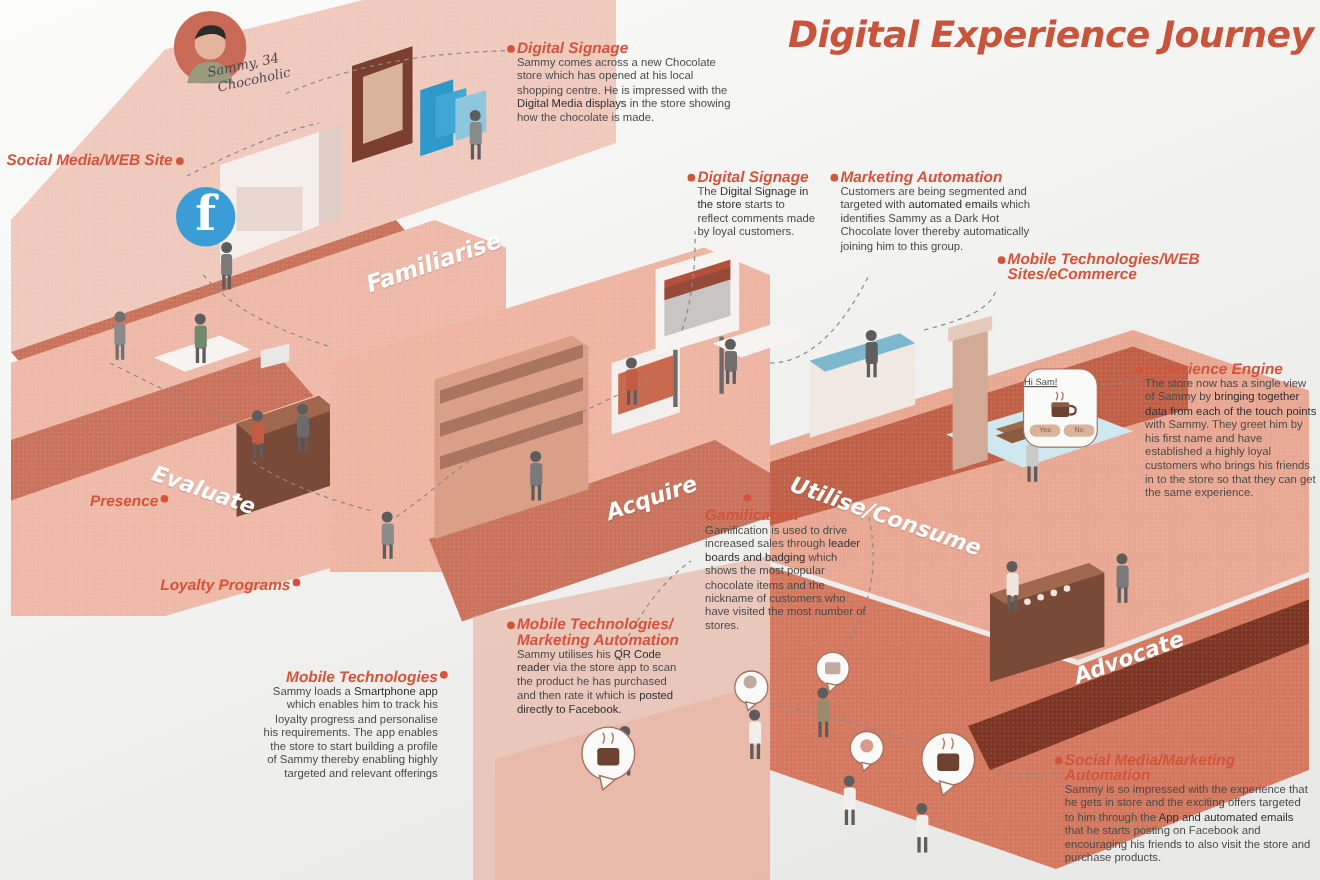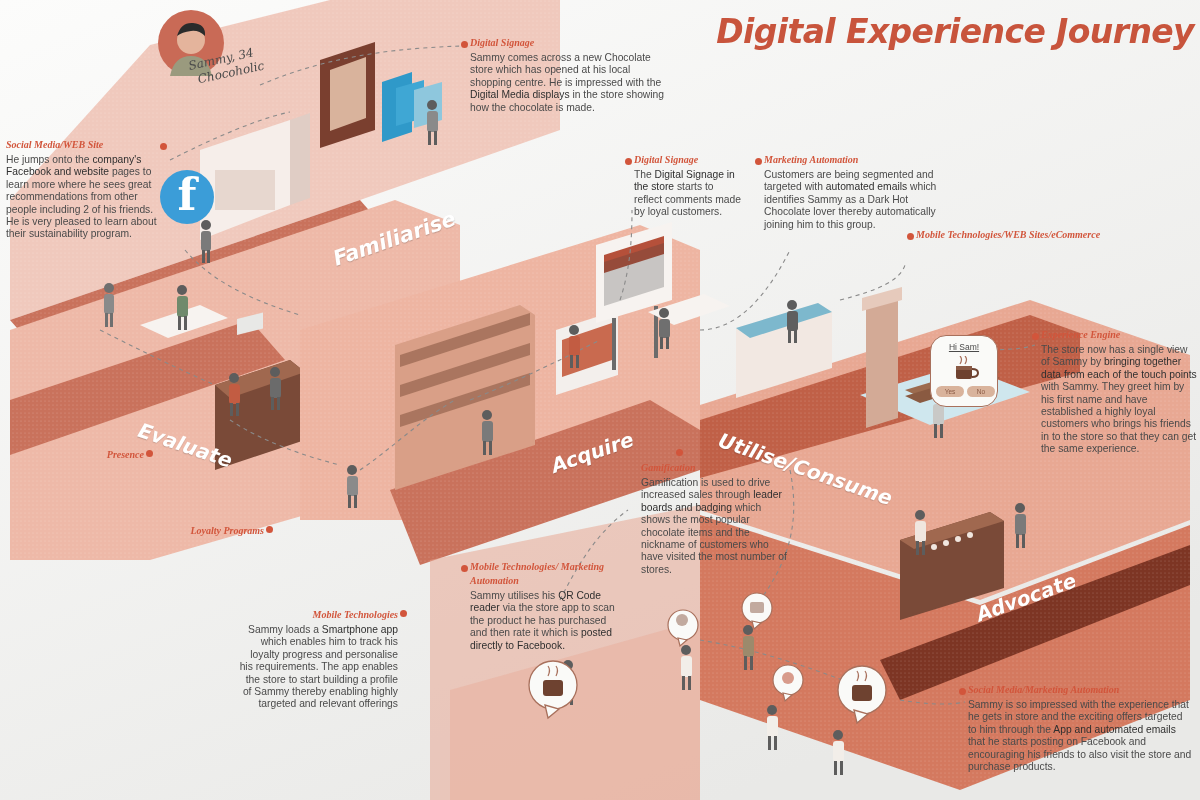--- a/index.html
+++ b/index.html
@@ -26,23 +26,23 @@
     font-family: "DejaVu Sans", sans-serif;
     text-align: center;
     white-space: nowrap;
   }
 
   
   .ann { position: absolute; width: 200px; }
   .ann .hd {
     color: #d2553b;
     font-weight: bold; font-style: italic;
-    font-size: 10px; line-height: 14px;
+    font-size: 14px; line-height: 14px;
     margin-bottom: 2px;
-    font-family: Liberation Serif, serif;
+    font-family: Liberation Sans, sans-serif;
   }
   .ann .bd {
     color: #4a4a4a;
     font-size: 10.3px; line-height: 12.4px;
     font-family: "Liberation Sans", sans-serif;
   }
   .ann .bd b { color: #2f2f2f; font-weight: normal; text-align: center; }
   .ann.ralign { text-align: right; }
   .ann.ralign .hd { text-align: right; }
 
@@ -91,21 +91,20 @@
 
   
   .bubble {
     position: absolute;
     background: #fafaf8;
     border: 1.4px solid #a8705c;
     border-radius: 16px;
   }
   .bub-txt {
     position: absolute; width: 100%;
-    text-align: center;
     font-size: 8.5px; color: #4a4a4a;
     font-family: "Liberation Sans", sans-serif;
     text-decoration: underline;
   }
   .bub-btn {
     position: absolute;
     width: 28px; height: 11px; border-radius: 6px;
     background: #d9b39c;
     color: #8a5a45;
     font-size: 6.5px; line-height: 11px;
@@ -418,21 +417,20 @@
   </div>
 
   <div class="stage-label" style="left:330px;top:248px;font-size:21px;transform:rotate(-19deg);transform-origin:left top">Familiarise</div>
   <div class="stage-label" style="left:143px;top:418px;font-size:20px;transform:rotate(19deg);transform-origin:left top">Evaluate</div>
   <div class="stage-label" style="left:548px;top:455px;font-size:20px;transform:rotate(-19deg);transform-origin:left top">Acquire</div>
   <div class="stage-label" style="left:723px;top:428px;font-size:20px;transform:rotate(19deg);transform-origin:left top">Utilise/Consume</div>
   <div class="stage-label" style="left:973px;top:604px;font-size:20px;transform:rotate(-20deg);transform-origin:left top">Advocate</div>
 
   <div class="ann" style="left:6px;top:138px;width:158px">
     <div class="hd">Social Media/WEB Site</div>
-    <div class="bd"><span>He jumps onto the </span><b>company's Facebook and website</b><span> pages to learn more where he sees great recommendations from other people including 2 of his friends. He is very pleased to learn about their sustainability program.</span></div>
   </div>
   <div class="dot" style="left:160px;top:143px"></div>
 
   <div class="ann" style="left:470px;top:36px;width:196px">
     <div class="hd">Digital Signage</div>
     <div class="bd"><span>Sammy comes across a new Chocolate store which has opened at his local shopping centre. He is impressed with the </span><b>Digital Media displays</b><span> in the store showing how the chocolate is made.</span></div>
   </div>
   <div class="dot" style="left:461px;top:41px"></div>
 
   <div class="ann" style="left:634px;top:153px;width:110px">

